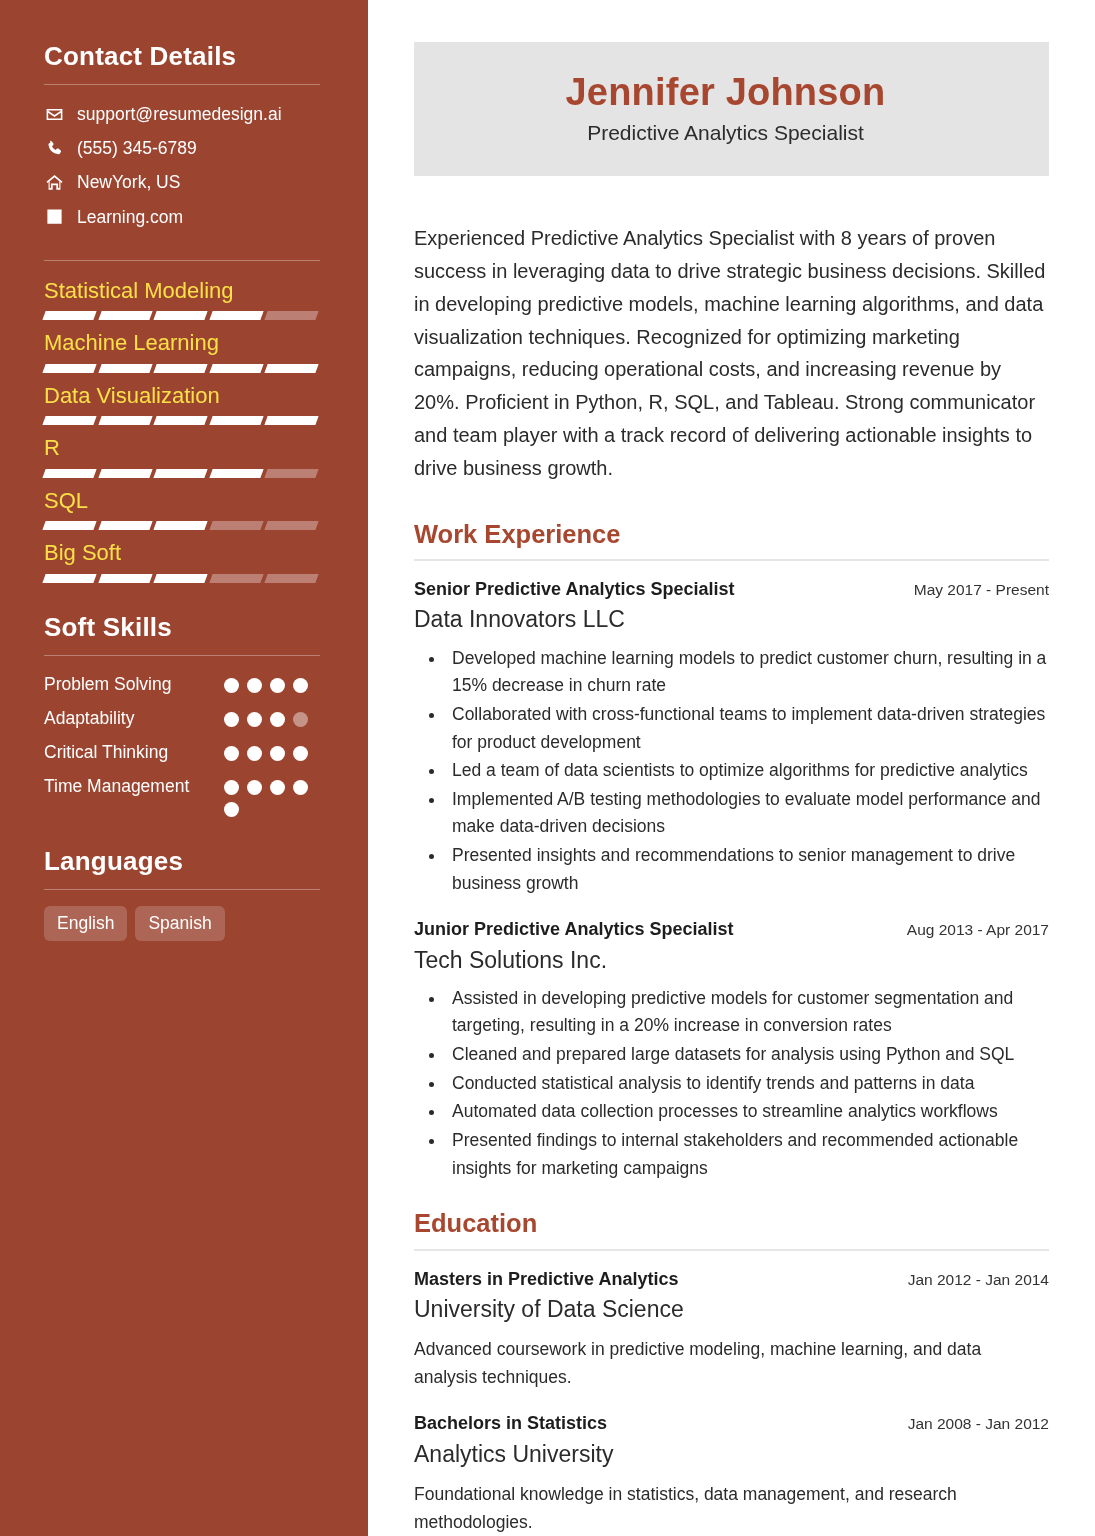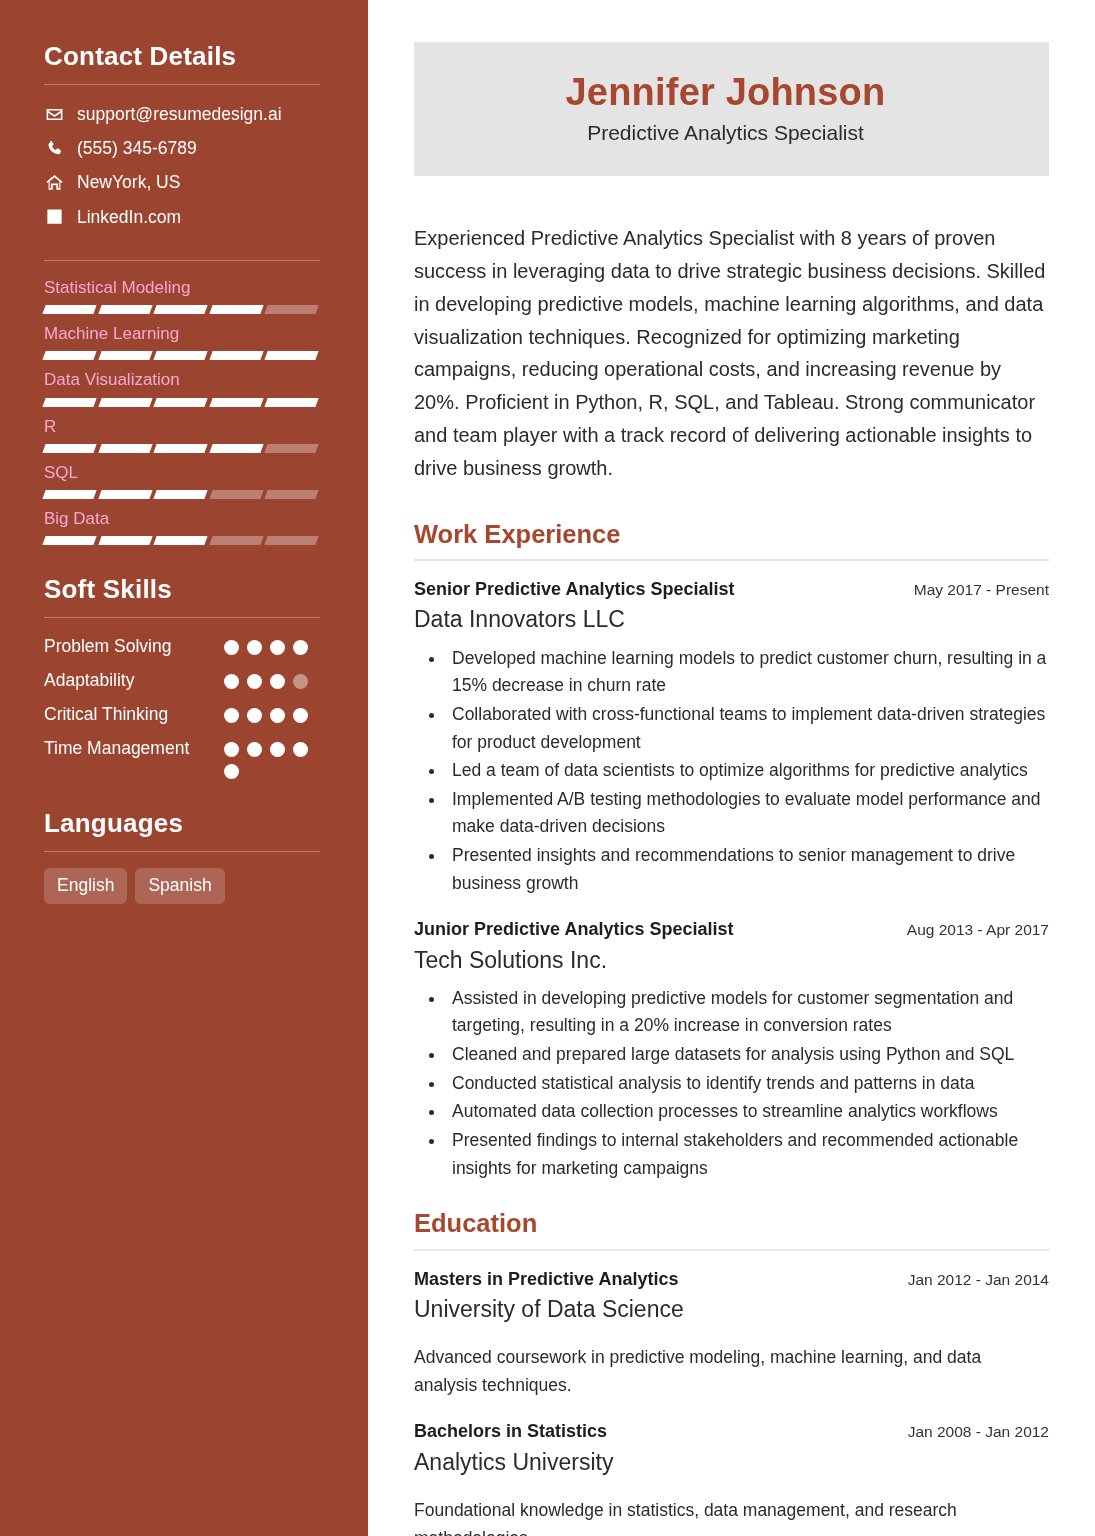--- a/index.html
+++ b/index.html
@@ -43,21 +43,21 @@
     margin-bottom: 8px;
     font-size: 17.5px;
     line-height: 1.5;
   }
   .ci { width: 20px; height: 20px; flex: 0 0 20px; display:flex; align-items:center; justify-content:center; }
   .ci svg { width: 19px; height: 19px; fill: #fff; display:block; }
   .contact-text { color:#fff; font-size:17.5px; }
 
   
   .skill-item { margin-bottom: 9px; }
-  .skill-name { font-size: 17px; color: #f9a8d4; margin-bottom: 7px; line-height:1.25; }
+  .skill-name { font-size: 22px; color: #fde047; margin-bottom: 7px; line-height:1.25; }
   .bar { display: flex; gap: 5px; width: 273px; }
   .seg {
     flex: 1 1 0;
     height: 9px;
     background: #ffffff;
     transform: skewX(-20deg);
   }
   .seg.off { background: rgba(255,255,255,.32); }
 
   
@@ -137,21 +137,21 @@
   .entry { margin-bottom: 20px; }
   .entry-head {
     display: flex;
     justify-content: space-between;
     align-items: baseline;
     gap: 24px;
   }
   .entry-role { font-size: 18px; font-weight: bold; color: #1d1d1d; line-height: 1.35; }
   .entry-date { font-size: 15.5px; color: #333; white-space: nowrap; line-height: 1.35; }
   .entry-org { font-size: 23px; color: #2b2b2b; margin-top: 2px; line-height: 1.4; }
-  .entry-desc { font-size: 17.5px; color: #2b2b2b; line-height: 1.6; margin-top: 18px; }
+  .entry-desc { font-size: 17.5px; color: #2b2b2b; line-height: 1.6; margin-top: 10px; }
 
   ul.bullets { margin: 9px 0 0 0; padding-left: 32px; }
   ul.bullets li {
     font-size: 17.5px;
     line-height: 1.58;
     color: #2b2b2b;
     margin-bottom: 1px;
     padding-left: 6px;
   }
 </style>
@@ -189,21 +189,21 @@
               </svg>
             </span>
             <span class="contact-text">NewYork, US</span>
           </div>
           <div class="contact-row">
             <span class="ci">
               <svg viewBox="0 0 24 24">
                 <path d="M3 3h18v18H3V3zm3.2 6.6h2.6V18H6.2V9.6zM7.5 5.8c.9 0 1.5.6 1.5 1.4 0 .8-.6 1.4-1.5 1.4S6 8 6 7.2c0-.8.6-1.4 1.5-1.4zM10.6 9.6h2.5v1.2c.4-.7 1.3-1.4 2.6-1.4 2 0 3.1 1.2 3.1 3.7V18h-2.6v-4.3c0-1.1-.4-1.9-1.4-1.9-.8 0-1.3.5-1.5 1.1-.1.2-.1.5-.1.8V18h-2.6V9.6z"></path>
               </svg>
             </span>
-            <span class="contact-text">LinkedIn.com</span>
+            <span class="contact-text">Learning.com</span>
           </div>
         </div>
     </section>
 
     <section class="side-block">
       <div class="side-rule"></div>
       <div id="skills-list">
           <div class="skill-item">
             <div class="skill-name">Statistical Modeling</div>
             <div class="bar">
@@ -248,21 +248,21 @@
             <div class="skill-name">SQL</div>
             <div class="bar">
               <span class="seg"></span>
               <span class="seg"></span>
               <span class="seg"></span>
               <span class="seg off"></span>
               <span class="seg off"></span>
             </div>
           </div>
           <div class="skill-item">
-            <div class="skill-name">Big Data</div>
+            <div class="skill-name">Big Soft</div>
             <div class="bar">
               <span class="seg"></span>
               <span class="seg"></span>
               <span class="seg"></span>
               <span class="seg off"></span>
               <span class="seg off"></span>
             </div>
           </div>
         </div>
     </section>

